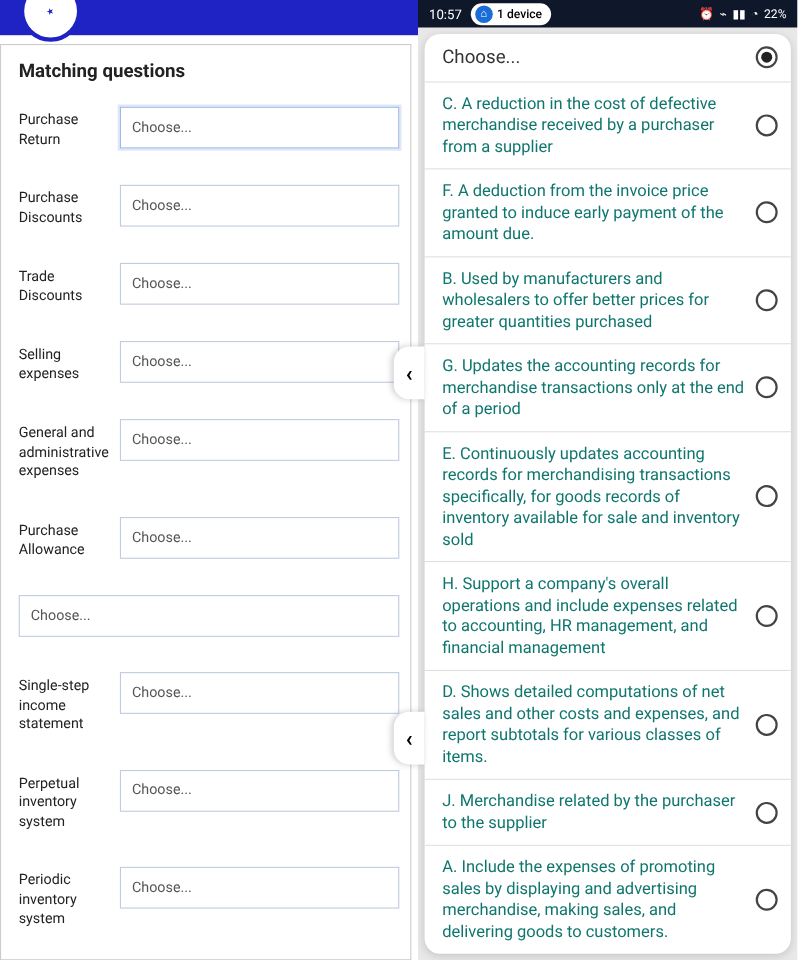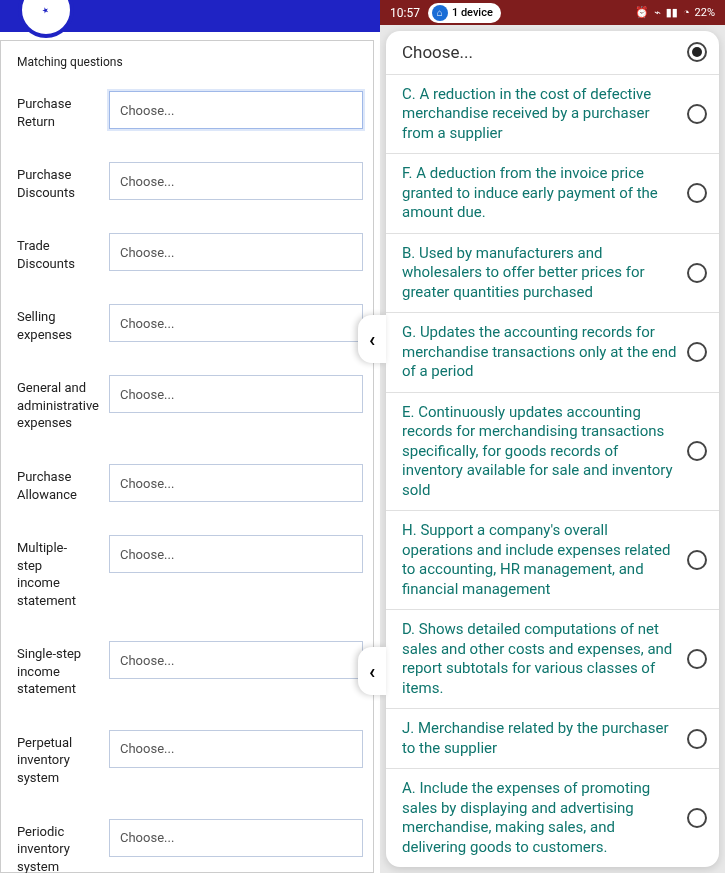--- a/index.html
+++ b/index.html
@@ -48,37 +48,37 @@
       text-align: center;
       transform: rotate(-20deg);
     }
     .form-box {
       border: 1px solid #ccc;
       margin: 8px 6px 0 0;
       padding: 14px 10px 18px 16px;
       height: calc(100% - 40px);
     }
     .form-title {
-      font-size: 12px;
-      font-weight: 400;
+      font-size: 17px;
+      font-weight: 700;
       color: #222;
       margin-bottom: 22px;
     }
     .field-row {
       display: flex;
       align-items: flex-start;
       margin-bottom: 32px;
     }
     .field-label {
       width: 92px;
       font-size: 13px;
       color: #222;
       line-height: 1.35;
       padding-top: 4px;
-      padding-right: 23px;
+      padding-right: 6px;
     }
     .field-select {
       flex: 1;
       height: 38px;
       border: 1px solid #bfcbe0;
       background: #fff;
       padding: 0 10px;
       font-size: 13px;
       color: #555;
       display: flex;
@@ -92,21 +92,21 @@
     
     .right-panel {
       flex: 1;
       height: 100%;
       background: #e8e8e8;
       position: relative;
       display: flex;
       flex-direction: column;
     }
     .status-bar {
-      background: #7f1d1d;
+      background: #0f172a;
       color: #fff;
       height: 28px;
       display: flex;
       align-items: center;
       padding: 0 10px;
       font-size: 12px;
       justify-content: space-between;
     }
     .status-left {
       display: flex;
@@ -240,21 +240,20 @@
         <div class="field-label">General and administrative expenses</div>
         <div class="field-select">Choose...</div>
       </div>
 
       <div class="field-row">
         <div class="field-label">Purchase Allowance</div>
         <div class="field-select">Choose...</div>
       </div>
 
       <div class="field-row">
-        <div class="field-label">Multiple-step income statement</div>
         <div class="field-select">Choose...</div>
       </div>
 
       <div class="field-row">
         <div class="field-label">Single-step income statement</div>
         <div class="field-select">Choose...</div>
       </div>
 
       <div class="field-row">
         <div class="field-label">Perpetual inventory system</div>

